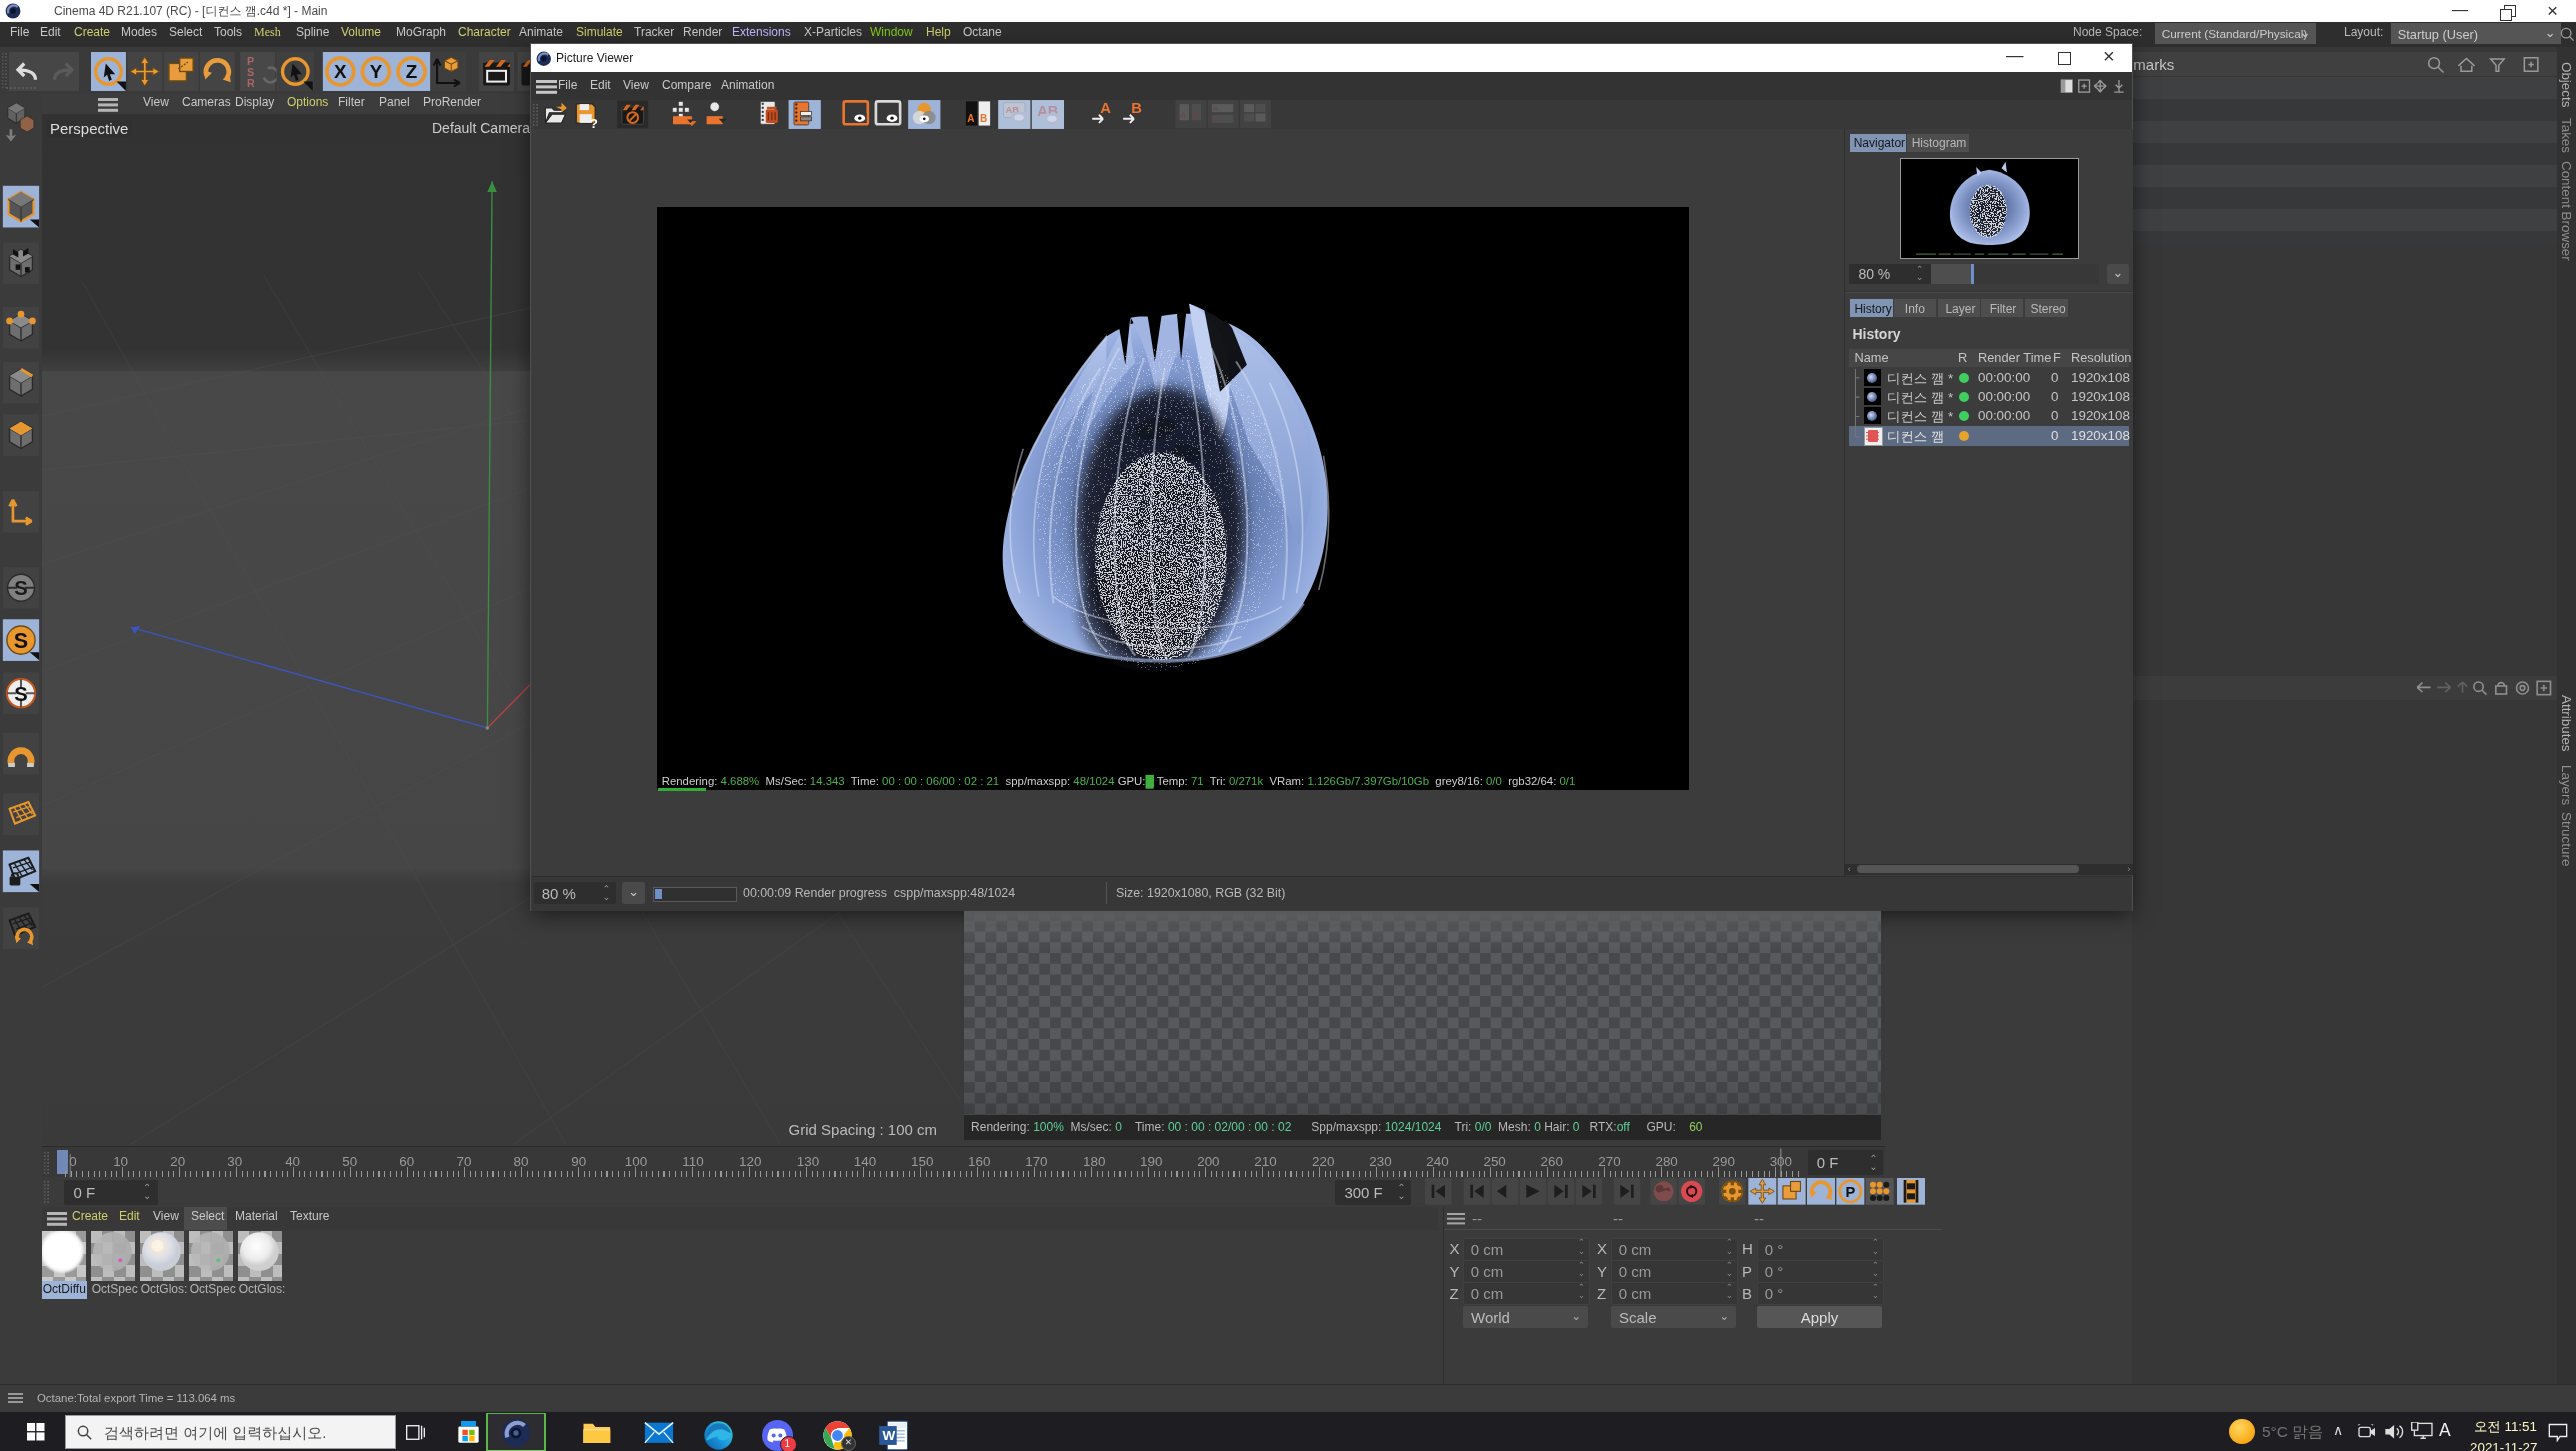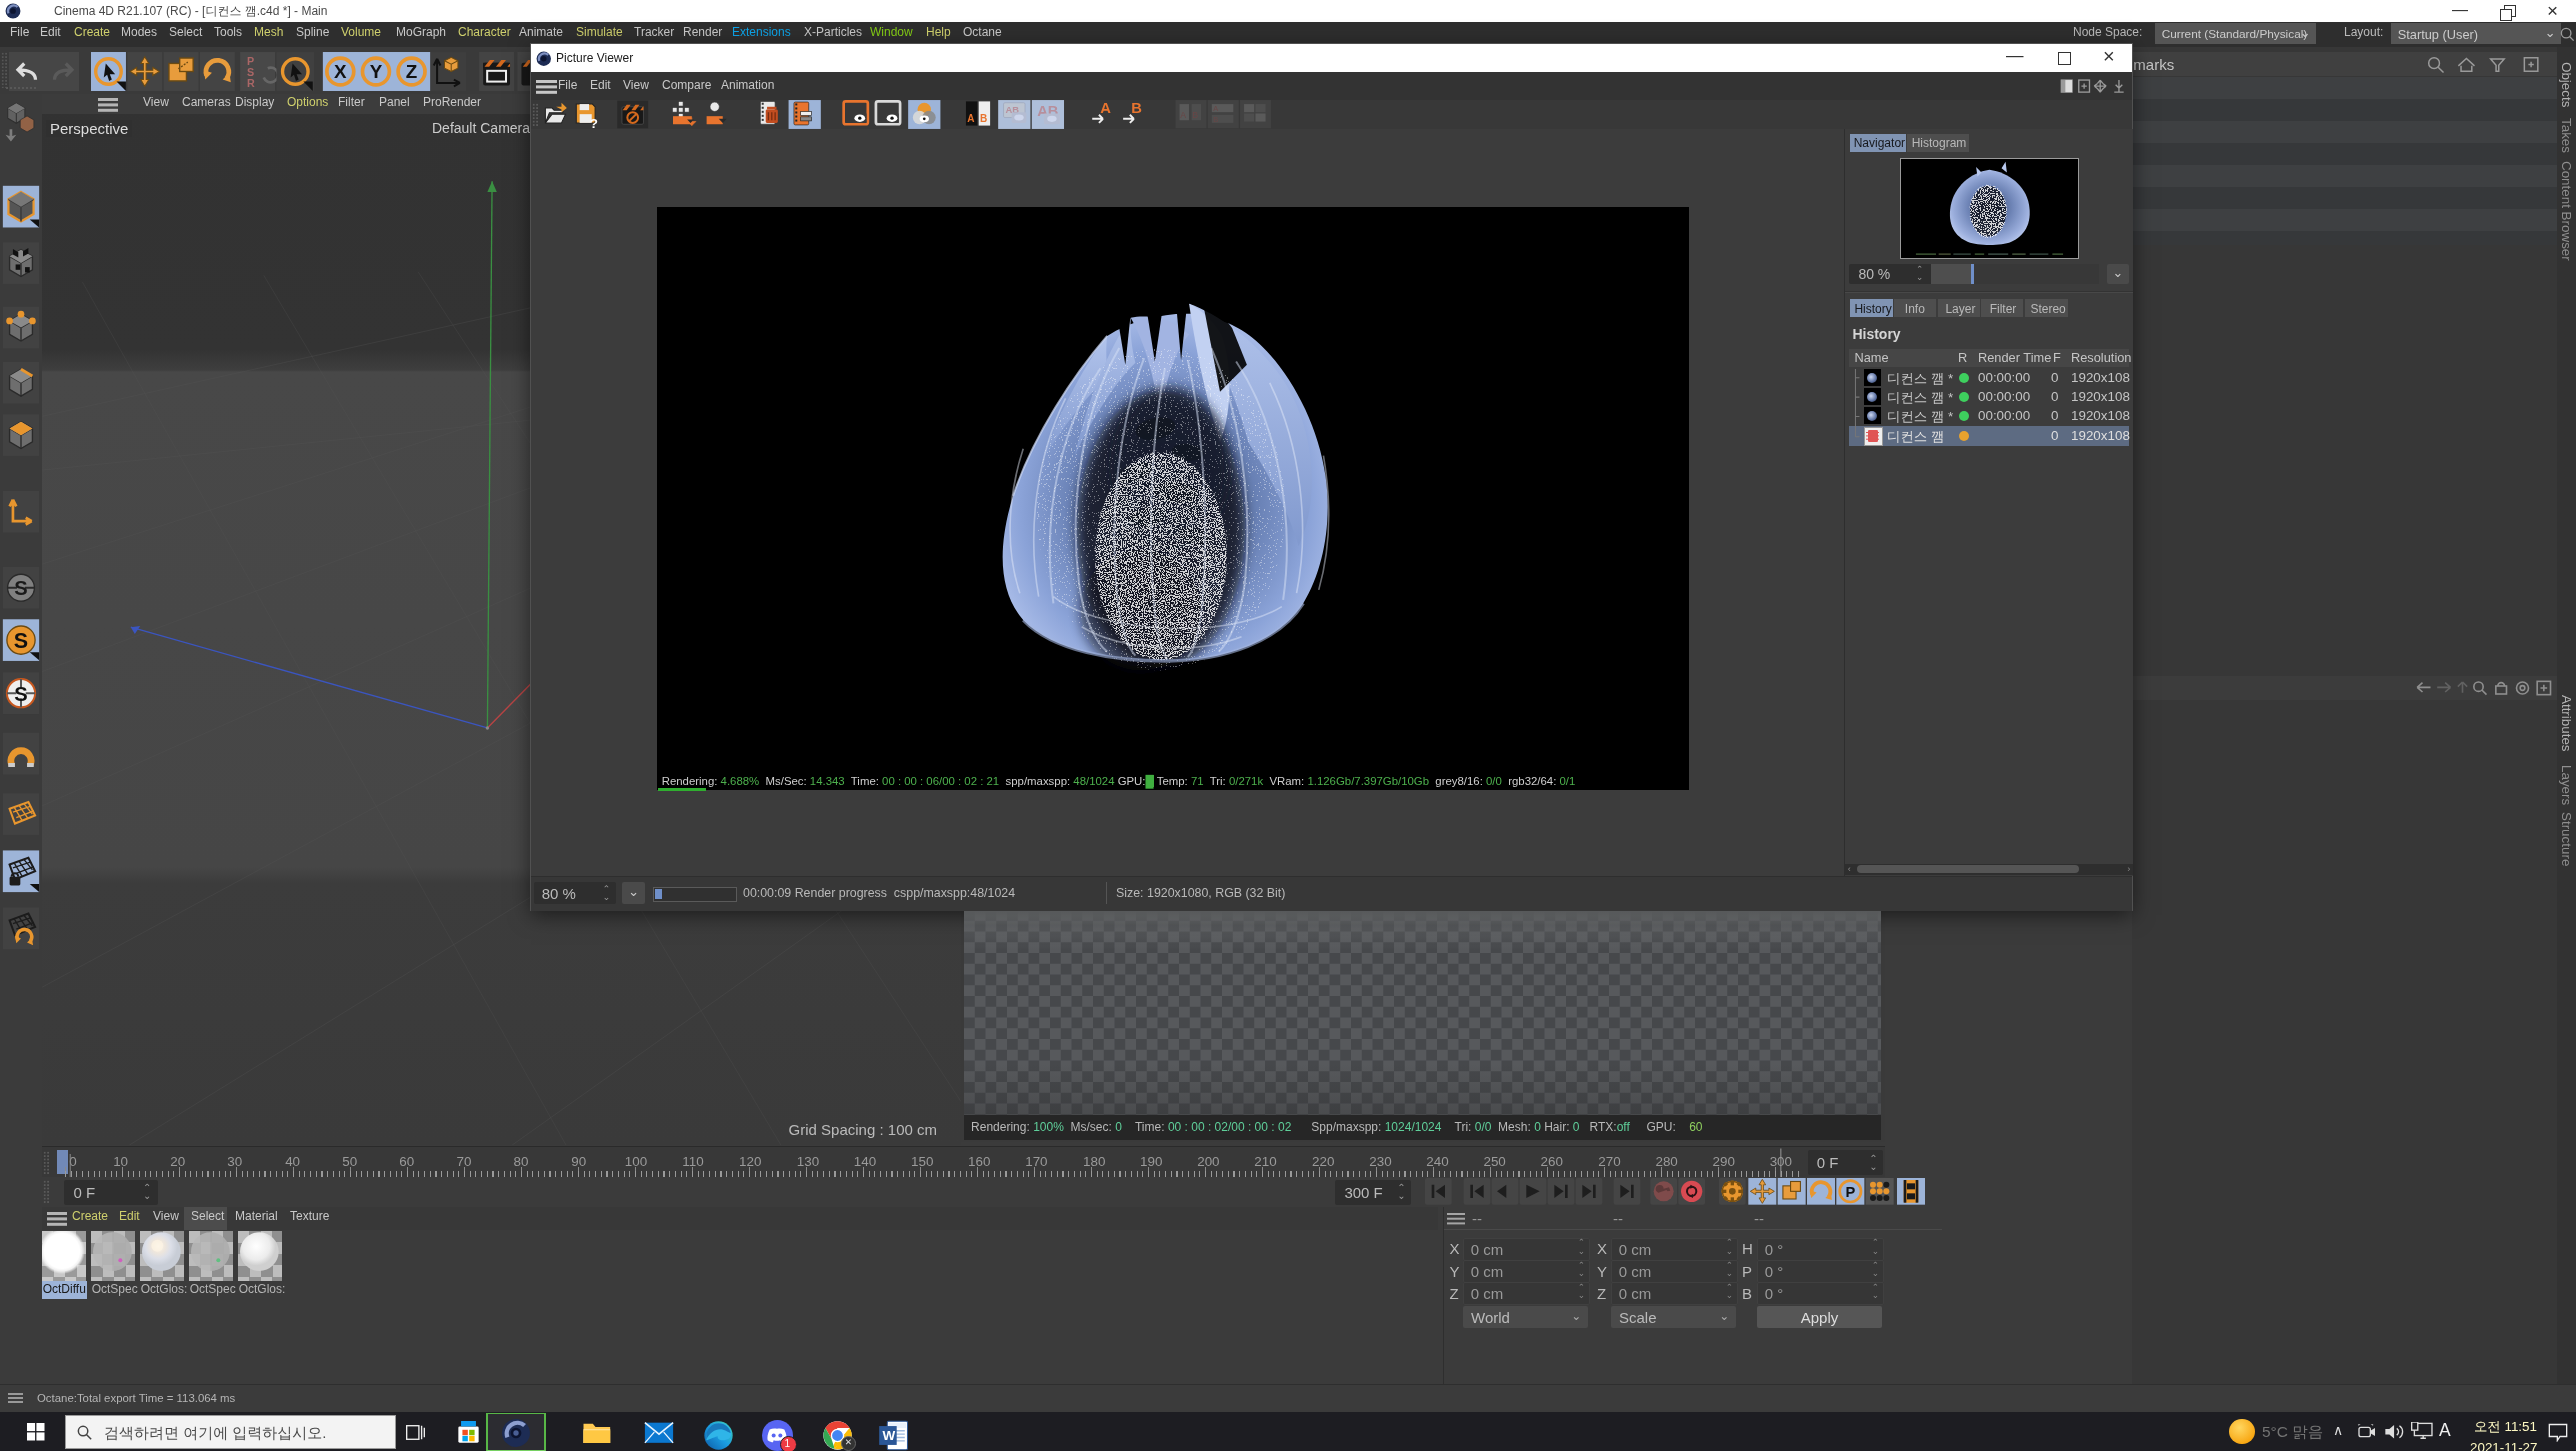--- a/index.html
+++ b/index.html
@@ -22,30 +22,30 @@
   <div class="txt" style="left:2547px;top:0px;font-size:19px;color:#333;">×</div>
 </div>
 
 <div class="abs" id="menubar" style="left:0;top:22px;width:2576px;height:25px;background:#2e2e2e;font-size:12px;color:#c9c9c9;">
   <div class="txt" style="left:10px;top:2.7px;">File</div>
   <div class="txt" style="left:40px;top:2.7px;">Edit</div>
   <div class="txt" style="left:74px;top:2.7px;color:#cfd06d;">Create</div>
   <div class="txt" style="left:121px;top:2.7px;">Modes</div>
   <div class="txt" style="left:169px;top:2.7px;">Select</div>
   <div class="txt" style="left:214px;top:2.7px;">Tools</div>
-  <div class="txt" style="left:254px;top:2.7px;color:#cfd06d;">Mesh</div>
+  <div class="txt" style="left:254px;top:2.7px;color:#cfd06d;font-family:Liberation Serif, serif;">Mesh</div>
   <div class="txt" style="left:296px;top:2.7px;">Spline</div>
   <div class="txt" style="left:341px;top:2.7px;color:#cfd06d;">Volume</div>
   <div class="txt" style="left:396px;top:2.7px;">MoGraph</div>
   <div class="txt" style="left:458px;top:2.7px;color:#cfd06d;">Character</div>
   <div class="txt" style="left:519px;top:2.7px;">Animate</div>
   <div class="txt" style="left:576px;top:2.7px;color:#cfd06d;">Simulate</div>
   <div class="txt" style="left:634px;top:2.7px;">Tracker</div>
   <div class="txt" style="left:683px;top:2.7px;">Render</div>
-  <div class="txt" style="left:732px;top:2.7px;color:#0ea5e9;">Extensions</div>
+  <div class="txt" style="left:732px;top:2.7px;color:#c4b5fd;">Extensions</div>
   <div class="txt" style="left:804px;top:2.7px;">X-Particles</div>
   <div class="txt" style="left:870px;top:2.7px;color:#84cc16;">Window</div>
   <div class="txt" style="left:926px;top:2.7px;color:#cfd06d;">Help</div>
   <div class="txt" style="left:963px;top:2.7px;">Octane</div>
   <div class="txt" style="left:2073px;top:2.7px;color:#bbb;">Node Space:</div>
   <div class="abs" style="left:2155px;top:1.3px;width:161px;height:21px;background:#555;color:#ccc;">
       <span style="position:absolute;left:6.7px;top:4px;font-size:11.8px;white-space:nowrap;">Current (Standard/Physical)</span>
       <span style="position:absolute;right:5.4px;top:2px;font-size:13.4px;">⌄</span>
     </div>
   <div class="txt" style="left:2344px;top:2.7px;color:#bbb;">Layout:</div>

